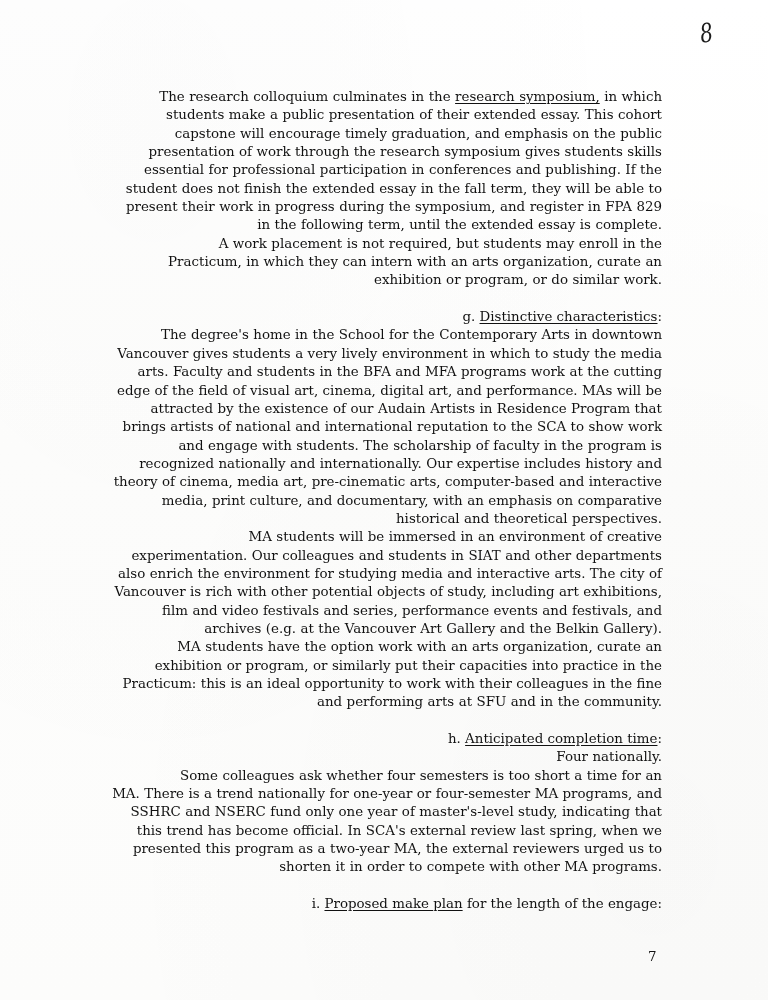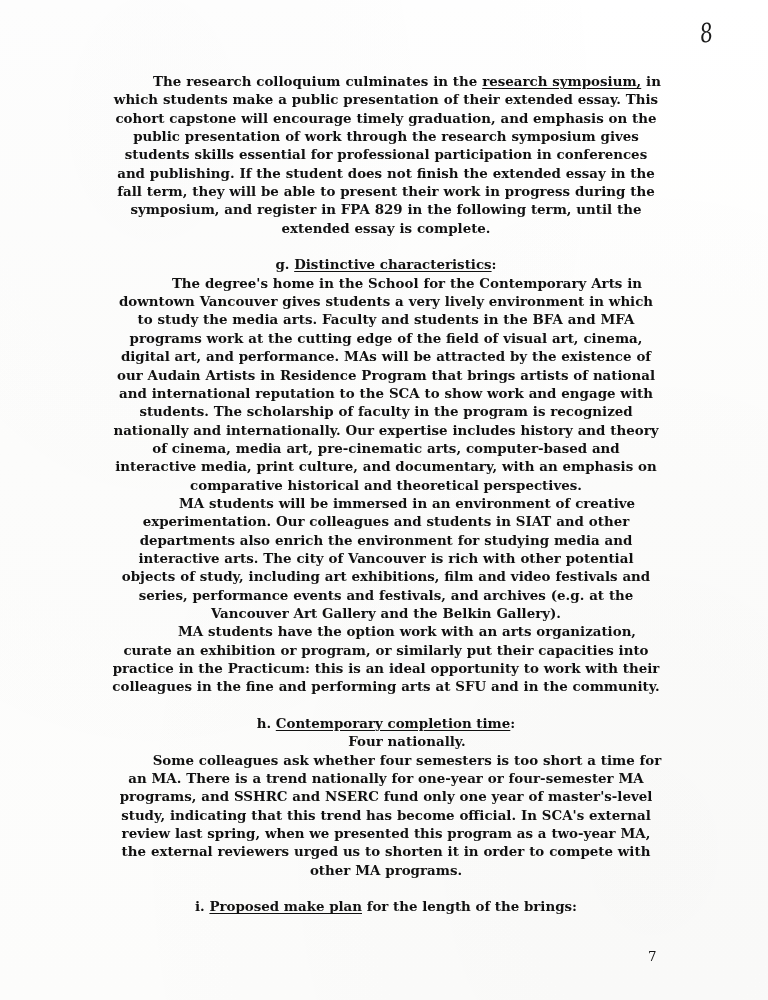--- a/index.html
+++ b/index.html
@@ -44,27 +44,26 @@
     font-style: italic;
     font-weight: 400;
     color: #1b1b1b;
     transform: rotate(-8deg) scaleX(0.78);
     letter-spacing: 0;
   }
 
   #text-block {
     position: absolute;
     left: 110px;
-    top: 72px;
+    top: 88px;
     width: 552px;
     font-size: 13.4px;
     line-height: 18.35px;
-    text-align: center;
+    text-align: right;
     text-rendering: optimizeLegibility;
-    font-weight: bold;
   }
 
   .para {
     margin: 0;
     text-indent: 42px;
     word-spacing: 0.2px;
   }
 
   .section-head {
     margin: 0;
@@ -113,41 +112,42 @@
 <div id="page">
 
   <div id="scan-tint"></div>
 
   <div id="handwritten-page-mark">8</div>
 
   <div id="text-block">
 
     <p class="para"><span>The research colloquium culminates in the </span><span class="inline-underline">research symposium,</span><span> in which students make a public presentation of their extended essay. This cohort capstone will encourage timely graduation, and emphasis on the public presentation of work through the research symposium gives students skills essential for professional participation in conferences and publishing. If the student does not finish the extended essay in the fall term, they will be able to present their work in progress during the symposium, and register in FPA 829 in the following term, until the extended essay is complete.</span></p>
 
+    <p class="para">A work placement is not required, but students may enroll in the Practicum, in which they can intern with an arts organization, curate an exhibition or program, or do similar work.</p>
 
     <div class="gap"></div>
 
     <p class="section-head"><span class="label">g.</span><span> </span><span class="head-underline">Distinctive characteristics</span><span>:</span></p>
 
 
     <p class="para">The degree's home in the School for the Contemporary Arts in downtown Vancouver gives students a very lively environment in which to study the media arts. Faculty and students in the BFA and MFA programs work at the cutting edge of the field of visual art, cinema, digital art, and performance. MAs will be attracted by the existence of our Audain Artists in Residence Program that brings artists of national and international reputation to the SCA to show work and engage with students. The scholarship of faculty in the program is recognized nationally and internationally. Our expertise includes history and theory of cinema, media art, pre-cinematic arts, computer-based and interactive media, print culture, and documentary, with an emphasis on comparative historical and theoretical perspectives.</p>
 
     <p class="para">MA students will be immersed in an environment of creative experimentation.  Our colleagues and students in SIAT and other departments also enrich the environment for studying media and interactive arts. The city of Vancouver is rich with other potential objects of study, including art exhibitions, film and video festivals and series, performance events and festivals, and archives (e.g. at the Vancouver Art Gallery and the Belkin Gallery).</p>
 
     <p class="para">MA students have the option work with an arts organization, curate an exhibition or program, or similarly put their capacities into practice in the Practicum: this is an ideal opportunity to work with their colleagues in the fine and performing arts at SFU and in the community.</p>
 
     <div class="gap"></div>
 
-    <p class="section-head"><span class="label">h.</span><span> </span><span class="head-underline">Contemporary completion time</span><span>:</span></p>
+    <p class="section-head"><span class="label">h.</span><span> </span><span class="head-underline">Anticipated completion time</span><span>:</span></p>
 
     <p class="para">Four nationally.</p>
 
     <p class="para">Some colleagues ask whether four semesters is too short a time for an MA. There is a trend nationally for one-year or four-semester MA programs, and SSHRC and NSERC fund only one year of master's-level study, indicating that this trend has become official. In SCA's external review last spring, when we presented this program as a two-year MA, the external reviewers urged us to shorten it in order to compete with other MA programs.</p>
 
     <div class="gap"></div>
 
-    <p class="section-head"><span class="label">i.</span><span> </span><span class="head-underline">Proposed make plan</span><span> for the length of the brings:</span></p>
+    <p class="section-head"><span class="label">i.</span><span> </span><span class="head-underline">Proposed make plan</span><span> for the length of the engage:</span></p>
 
   </div>
 
   <div id="page-number">7</div>
 
 </div>
 
 </body></html>

